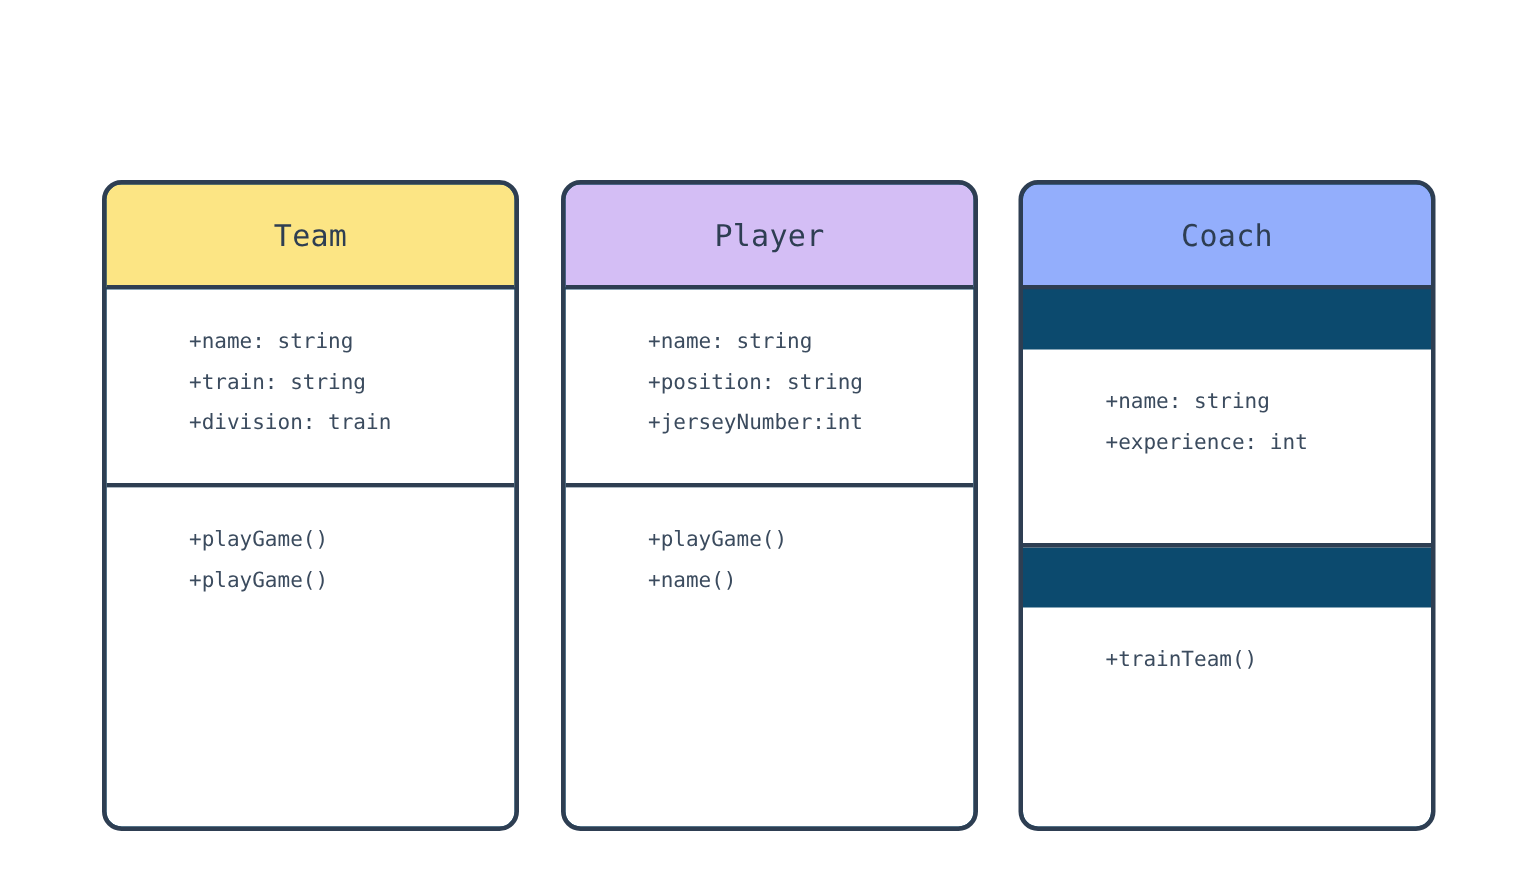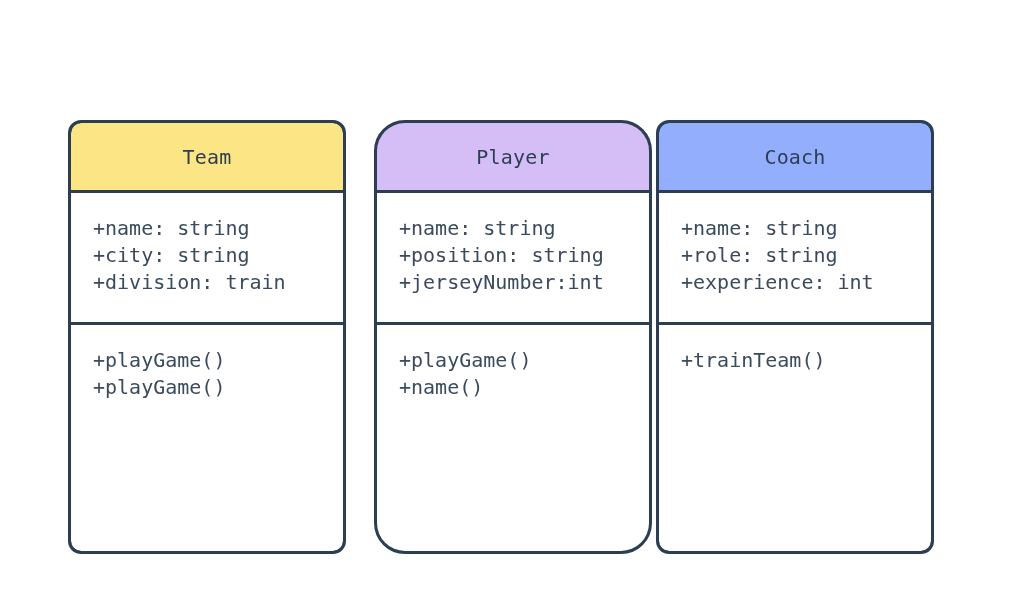--- a/index.html
+++ b/index.html
@@ -34,21 +34,21 @@
     border: 3px solid #2e3e52;
     border-radius: 13px;
     background: #0c4a6e;
     display: flex;
     flex-direction: column;
     overflow: hidden;
   }
 
   .uml-class.pos-1 { left: 68px; }
   .uml-class.pos-2 { left: 374px; }
-  .uml-class.pos-3 { left: 656px; }
+  .uml-class.pos-3 { left: 679px; gap: 40px; }
 
   
   .class-header {
     height: 70px;
     flex: 0 0 70px;
     box-sizing: border-box;
     border-bottom: 3px solid #2e3e52;
     display: flex;
     align-items: center;
     justify-content: center;
@@ -76,68 +76,68 @@
   .class-methods {
     flex: 1 1 auto;
     box-sizing: border-box;
     padding: 22px 0 0 22px;
     background: #ffffff;
     border-bottom-left-radius: 10px;
     border-bottom-right-radius: 10px;
   }
 
   .member-line {
-    font-size: 20px;
+    font-size: 14px;
     line-height: 27px;
     color: #3b4b5e;
     white-space: pre;
+    margin-left: 33px;
   }
 </style>
 </head>
 <body style="background-color: rgb(255, 255, 255);">
 
 <div id="diagram-canvas">
 
   <div class="uml-class pos-1" style="border-color: rgb(46, 62, 82);">
     <div class="class-header" style="background-color: rgb(252, 229, 132); border-bottom-color: rgb(46, 62, 82);">
       <span class="class-name" style="color: rgb(46, 62, 82);">Team</span>
     </div>
     <div class="class-attributes" style="border-bottom-color: rgb(46, 62, 82);">
       <div class="member-line" style="color: rgb(59, 75, 94);">+name: string</div>
-      <div class="member-line" style="color: rgb(59, 75, 94);">+city: string</div>
+      <div class="member-line" style="color: rgb(59, 75, 94);">+train: string</div>
       <div class="member-line" style="color: rgb(59, 75, 94);">+division: train</div>
     </div>
     <div class="class-methods">
       <div class="member-line" style="color: rgb(59, 75, 94);">+playGame()</div>
       <div class="member-line" style="color: rgb(59, 75, 94);">+playGame()</div>
     </div>
   </div>
 
-  <div class="uml-class pos-2" style="border-color: rgb(46, 62, 82); border-radius: 31px;">
+  <div class="uml-class pos-2" style="border-color: rgb(46, 62, 82);">
     <div class="class-header" style="background-color: rgb(212, 190, 245); border-bottom-color: rgb(46, 62, 82);">
       <span class="class-name" style="color: rgb(46, 62, 82);">Player</span>
     </div>
     <div class="class-attributes" style="border-bottom-color: rgb(46, 62, 82);">
       <div class="member-line" style="color: rgb(59, 75, 94);">+name: string</div>
       <div class="member-line" style="color: rgb(59, 75, 94);">+position: string</div>
       <div class="member-line" style="color: rgb(59, 75, 94);">+jerseyNumber:int</div>
     </div>
     <div class="class-methods">
       <div class="member-line" style="color: rgb(59, 75, 94);">+playGame()</div>
       <div class="member-line" style="color: rgb(59, 75, 94);">+name()</div>
     </div>
   </div>
 
   <div class="uml-class pos-3" style="border-color: rgb(46, 62, 82);">
     <div class="class-header" style="background-color: rgb(147, 174, 252); border-bottom-color: rgb(46, 62, 82);">
       <span class="class-name" style="color: rgb(46, 62, 82);">Coach</span>
     </div>
     <div class="class-attributes" style="border-bottom-color: rgb(46, 62, 82);">
       <div class="member-line" style="color: rgb(59, 75, 94);">+name: string</div>
-      <div class="member-line" style="color: rgb(59, 75, 94);">+role: string</div>
       <div class="member-line" style="color: rgb(59, 75, 94);">+experience: int</div>
     </div>
     <div class="class-methods">
       <div class="member-line" style="color: rgb(59, 75, 94);">+trainTeam()</div>
     </div>
   </div>
 
 </div>
 
 </body></html>

